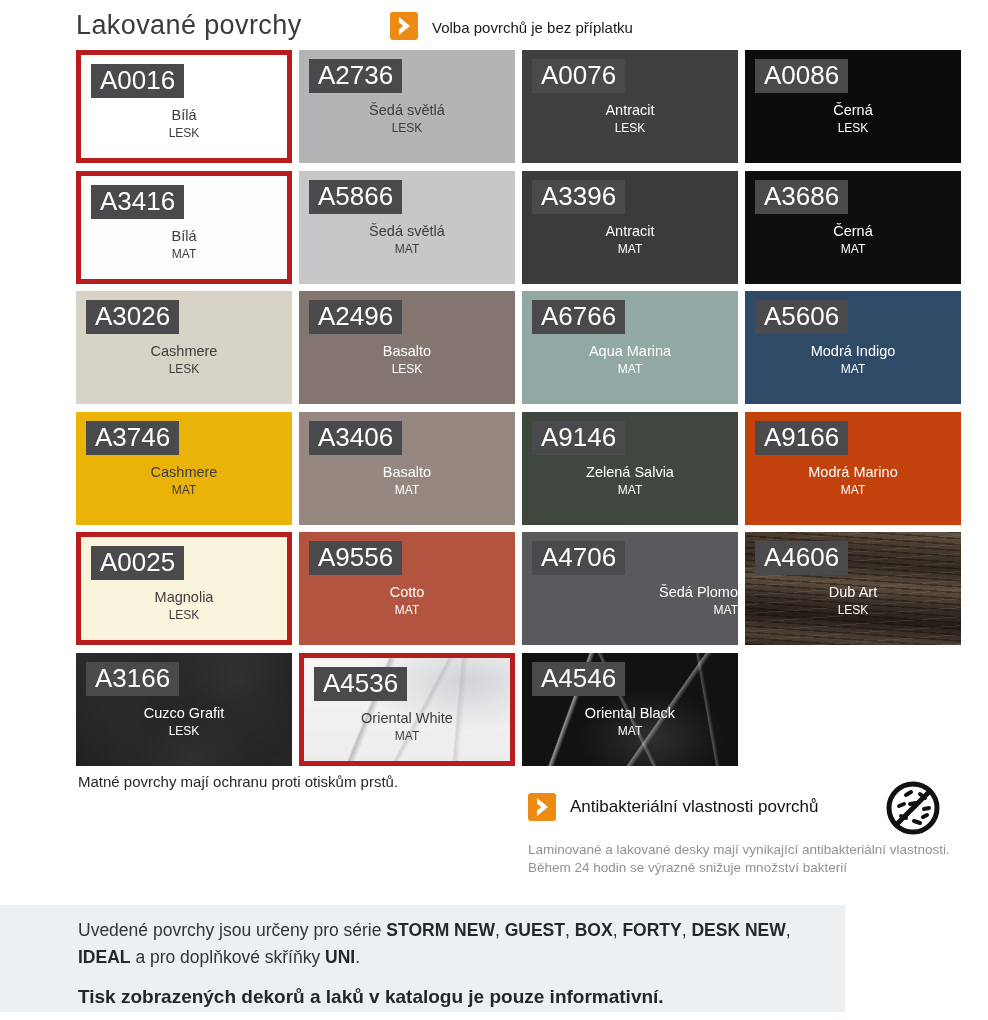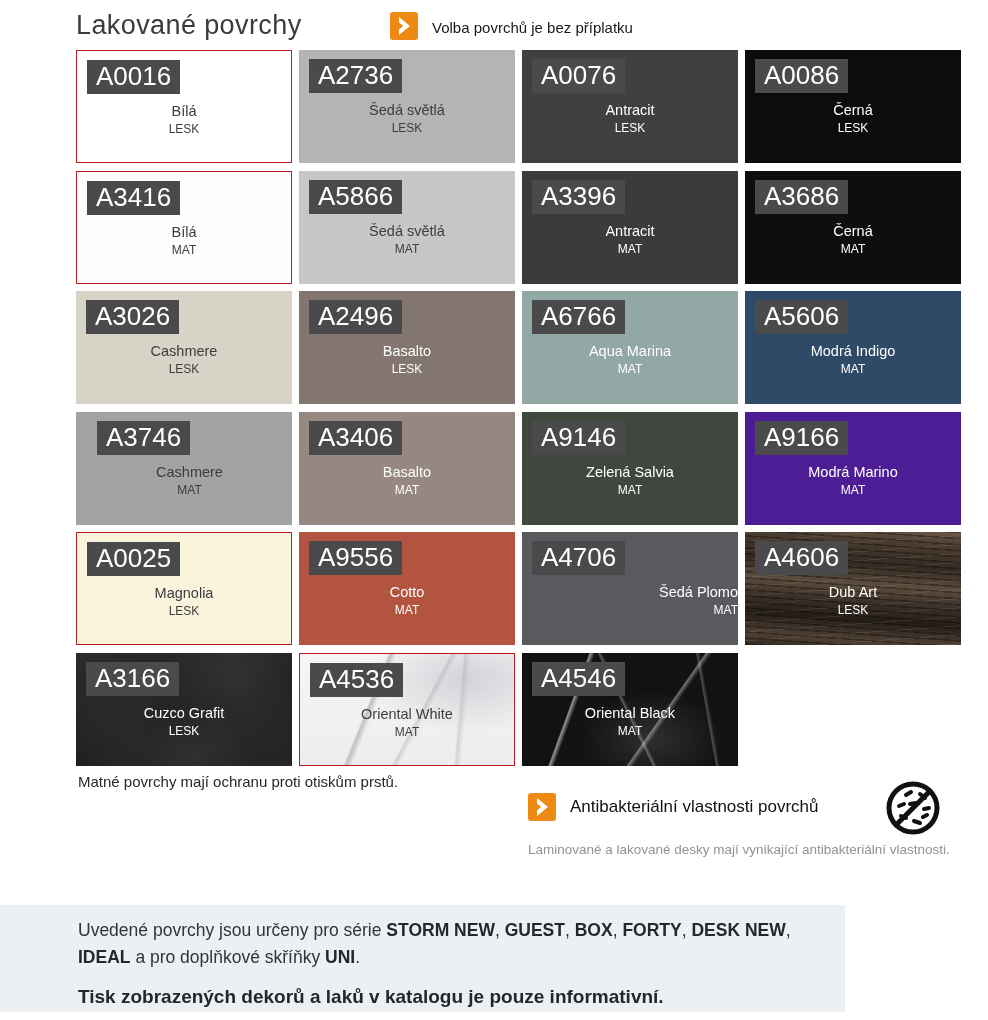--- a/index.html
+++ b/index.html
@@ -16,21 +16,21 @@
   .header-note-icon{ position:absolute; left:390px; top:12px; width:28px; height:28px; }
   .header-note-text{ position:absolute; left:432px; top:19px; font-size:15px; color:#17191c; }
   .arrow-box{ fill:var(--accent,#ec8a14); }
 
   .grid{
     position:absolute; left:76px; top:50px;
     display:grid; grid-template-columns:repeat(4,216px); grid-auto-rows:113px;
     column-gap:7px; row-gap:7.5px;
   }
   .tile{ display:flex; flex-direction:column; }
-  .tile.bordered{ border:1px solid #b91c1c; }
+  .tile.bordered{ border:5px solid #b91c1c; }
   .badge{
     align-self:flex-start; margin:9px 0 0 10px; padding:1px 9px 3px;
     font-size:26px; line-height:30px; color:#fff; background:var(--badge,#4a4a4c);
   }
   .tile-name{ margin-top:9px; text-align:center; font-size:14.5px; }
   .tile-finish{ margin-top:3px; text-align:center; font-size:12px; }
   .text-dark{ color:#3d3d3d; }
   .text-light{ color:#fff; }
 
   .tex-wood{
@@ -154,36 +154,36 @@
     <div class="tile text-light" style="background: rgb(146, 168, 165);">
       <div class="badge">A6766</div>
       <div class="tile-name">Aqua Marina</div>
       <div class="tile-finish">MAT</div>
     </div>
     <div class="tile text-light" style="background: rgb(46, 74, 102);">
       <div class="badge">A5606</div>
       <div class="tile-name">Modrá Indigo</div>
       <div class="tile-finish">MAT</div>
     </div>
-    <div class="tile text-dark" style="background: #a3a3a3; padding-left: 11px;">
+    <div class="tile text-dark" style="background: #eab308;">
       <div class="badge">A3746</div>
       <div class="tile-name">Cashmere</div>
       <div class="tile-finish">MAT</div>
     </div>
     <div class="tile text-light" style="background: rgb(150, 136, 128);">
       <div class="badge">A3406</div>
       <div class="tile-name">Basalto</div>
       <div class="tile-finish">MAT</div>
     </div>
     <div class="tile text-light" style="background: rgb(63, 71, 63);">
       <div class="badge">A9146</div>
       <div class="tile-name">Zelená Salvia</div>
       <div class="tile-finish">MAT</div>
     </div>
-    <div class="tile text-light" style="background: #4c1d95;">
+    <div class="tile text-light" style="background: #c2410c;">
       <div class="badge">A9166</div>
       <div class="tile-name">Modrá Marino</div>
       <div class="tile-finish">MAT</div>
     </div>
     <div class="tile bordered text-dark" style="background: rgb(250, 244, 221);">
       <div class="badge">A0025</div>
       <div class="tile-name">Magnolia</div>
       <div class="tile-finish">LESK</div>
     </div>
     <div class="tile text-light" style="background: rgb(178, 84, 64);">
@@ -236,18 +236,19 @@
     <line x1="26" y1="25" x2="32" y2="24"></line>
     <line x1="40" y1="30" x2="45" y2="29"></line>
     <line x1="17" y1="37" x2="22" y2="39"></line>
     <line x1="30" y1="42" x2="36" y2="44"></line>
     <line x1="39" y1="38" x2="43" y2="36"></line>
   </g>
 </svg>
 
 <div class="ab-paragraph">
     <div>Laminované a lakované desky mají vynikající antibakteriální vlastnosti.</div>
+    <div>Během 24 hodin se výrazně snižuje množství bakterií</div>
   </div>
 
 <div class="footer-panel">
   <div class="footer-series"><span>Uvedené povrchy jsou určeny pro série </span><b>STORM NEW</b><span>, </span><b>GUEST</b><span>, </span><b>BOX</b><span>, </span><b>FORTY</b><span>, </span><b>DESK NEW</b><span>, </span><b>IDEAL</b><span> </span><span>a pro doplňkové skříňky </span><b>UNI</b><span>.</span></div>
   <div class="footer-disclaimer">Tisk zobrazených dekorů a laků v katalogu je pouze informativní.</div>
 </div>
 
 </body></html>

